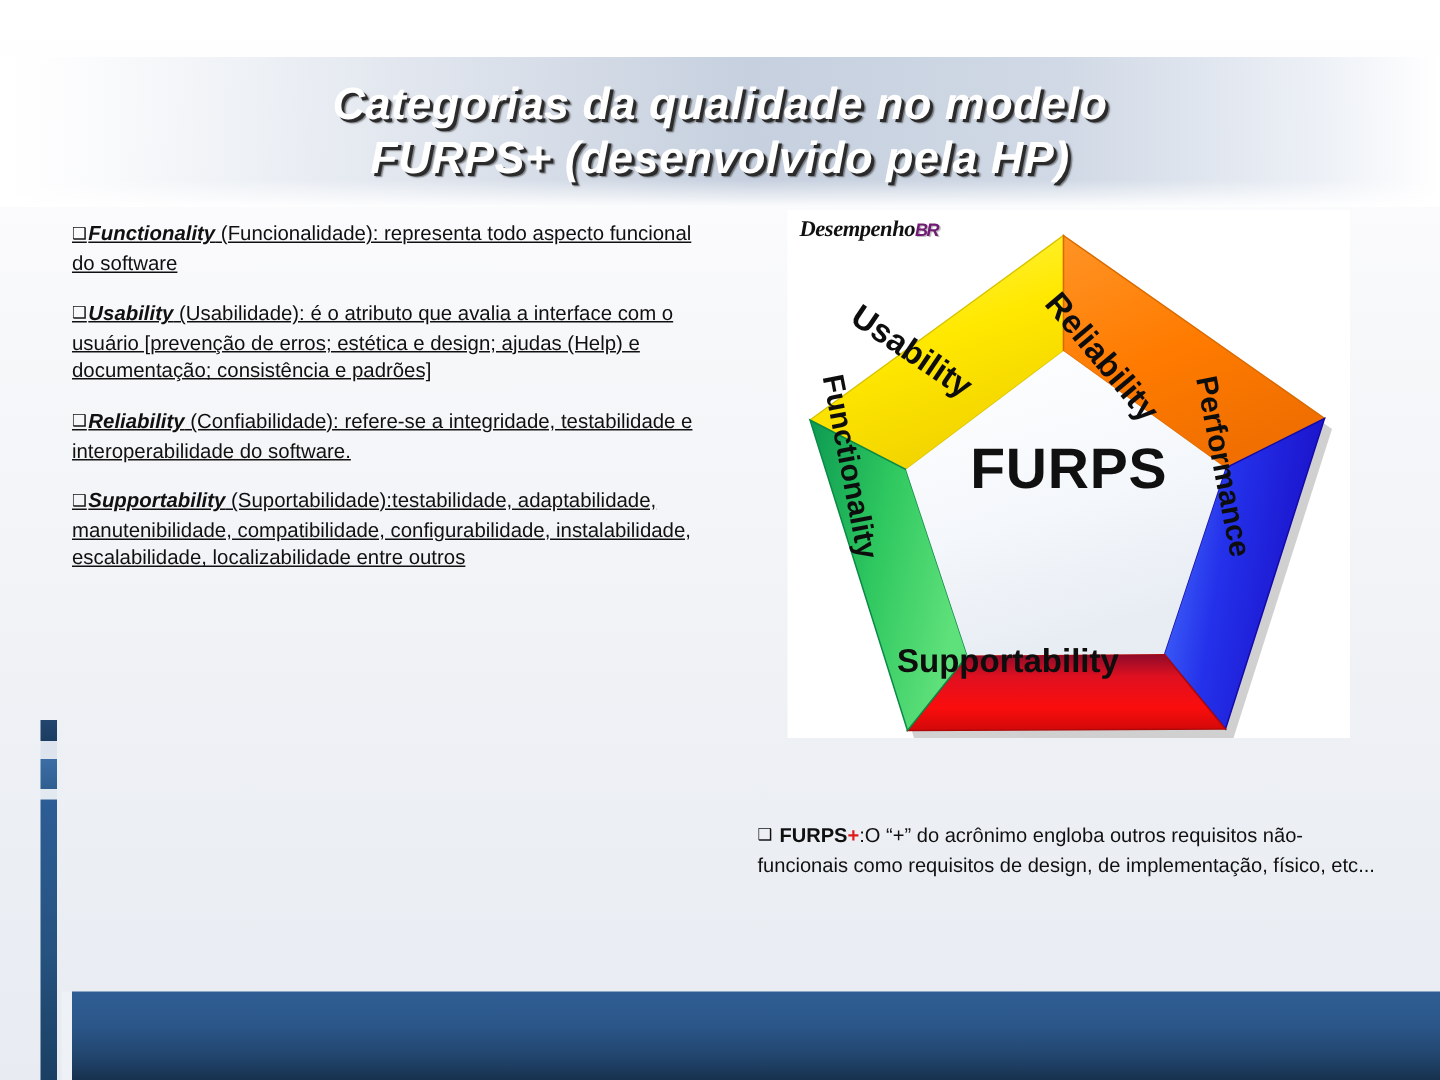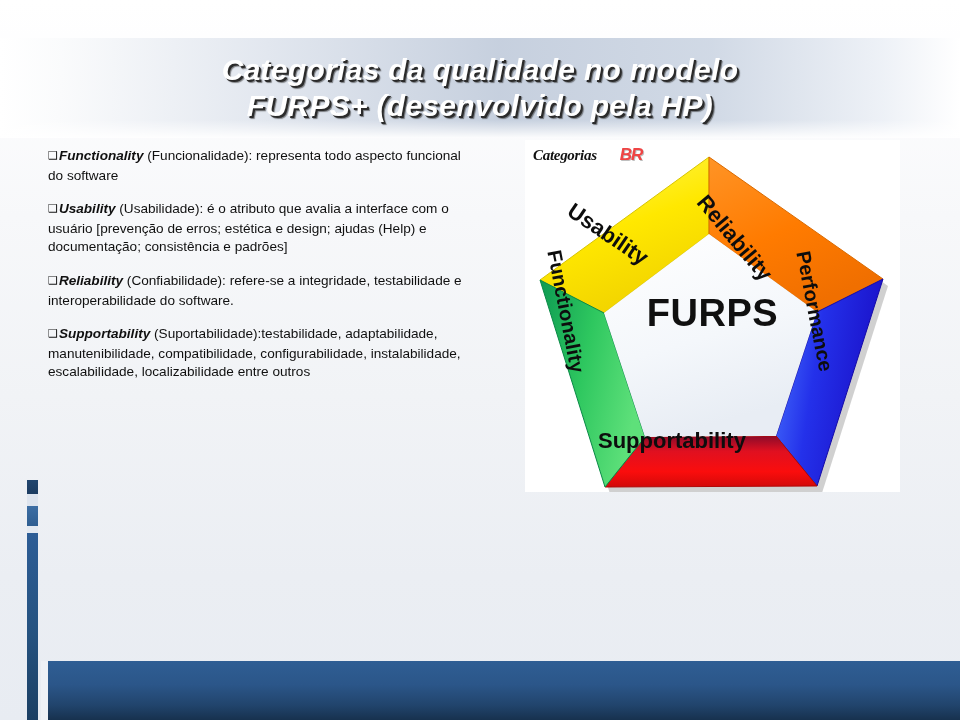--- a/index.html
+++ b/index.html
@@ -55,43 +55,42 @@
   }
   .footer-left-edge{
     position:absolute;left:41px;top:661px;width:7px;height:59px;background:#eef1f6;
   }
 
   
   .body-text{
     position:absolute;left:48px;top:147px;width:430px;
     font-size:13.6px;line-height:18.6px;color:#101010;
   }
-  .bullet{margin:0 0 15px 0;}
+  .bullet{margin:0 0 15px 0;text-decoration:underline;}
   .bullet:last-child{margin-bottom:18px;}
   .sq{font-family:"DejaVu Sans",sans-serif;font-size:11px;margin-right:1px;position:relative;top:-1px;}
   .en{font-style:italic;font-weight:bold;}
 
   
   .diagram{
     position:absolute;left:525px;top:140px;width:375px;height:352px;
     background:#ffffff;
     overflow:hidden;
   }
   .logo{
     position:absolute;left:8px;top:5px;
     font-family:"Liberation Serif","DejaVu Serif",serif;
     font-style:italic;font-weight:bold;font-size:15px;
     letter-spacing:-.3px;color:#111;white-space:nowrap;
   }
   .logo .br{
     font-family:"Liberation Sans","DejaVu Sans",sans-serif;
-    font-style:italic;font-weight:bold;font-size:17px;
-    color:#ef4444;text-shadow:1px 1px 0 rgba(0,0,0,.25);
+    font-style:italic;font-weight:bold;font-size:12px;
+    color:#701a75;text-shadow:1px 1px 0 rgba(0,0,0,.25);
     letter-spacing:-1px;
-    margin-left:23px;
   }
   .penta-wrap{position:absolute;left:0;top:6px;width:375px;height:346px;}
   .penta-svg{display:block;width:375px;height:346px;}
   .furps-center{
     position:absolute;left:0;top:0;width:375px;height:346px;
     display:flex;align-items:center;justify-content:center;
     pointer-events:none;
   }
   .furps-center span{
     font-size:38px;font-weight:bold;color:#101010;letter-spacing:.5px;
@@ -141,21 +140,21 @@
     </p>
     <p class="bullet">
       <span class="sq">❑</span><span class="en">Reliability</span><span> (Confiabilidade): refere-se a integridade, testabilidade e interoperabilidade do software.</span>
     </p>
     <p class="bullet">
       <span class="sq">❑</span><span class="en">Supportability</span><span> (Suportabilidade):testabilidade, adaptabilidade, manutenibilidade, compatibilidade, configurabilidade, instalabilidade, escalabilidade, localizabilidade entre outros</span>
     </p>
   </div>
 
   <div class="diagram">
-    <div class="logo"><span>Categorias</span><span class="br">BR</span></div>
+    <div class="logo"><span>Desempenho</span><span class="br">BR</span></div>
 
     <div class="penta-wrap">
       <svg class="penta-svg" viewBox="0 0 375 346">
         <defs>
           <linearGradient id="gUsa" x1="0" y1="0" x2="0.4" y2="1">
             <stop offset="0%" stop-color="#fff95e"></stop>
               <stop offset="55%" stop-color="#ffe800"></stop>
               <stop offset="100%" stop-color="#f2d400"></stop>
           </linearGradient>
           <linearGradient id="gRel" x1="0" y1="0" x2="0.5" y2="1">
@@ -208,17 +207,21 @@
       </div>
 
       <div class="band-label lbl-usability">Usability</div>
       <div class="band-label lbl-reliability">Reliability</div>
       <div class="band-label lbl-performance">Performance</div>
       <div class="band-label lbl-supportability">Supportability</div>
       <div class="band-label lbl-functionality">Functionality</div>
     </div>
   </div>
 
+  <div class="caption">
+    <span class="sq">❑</span>
+    <b>FURPS</b><b class="plus">+</b><span>:O “+” do acrônimo engloba outros requisitos não-funcionais como requisitos de design, de implementação, físico, etc...</span>
+  </div>
 
   <div class="footer-left-edge"></div>
   <div class="footer-bar"></div>
 
 </div>
 
 </body></html>

